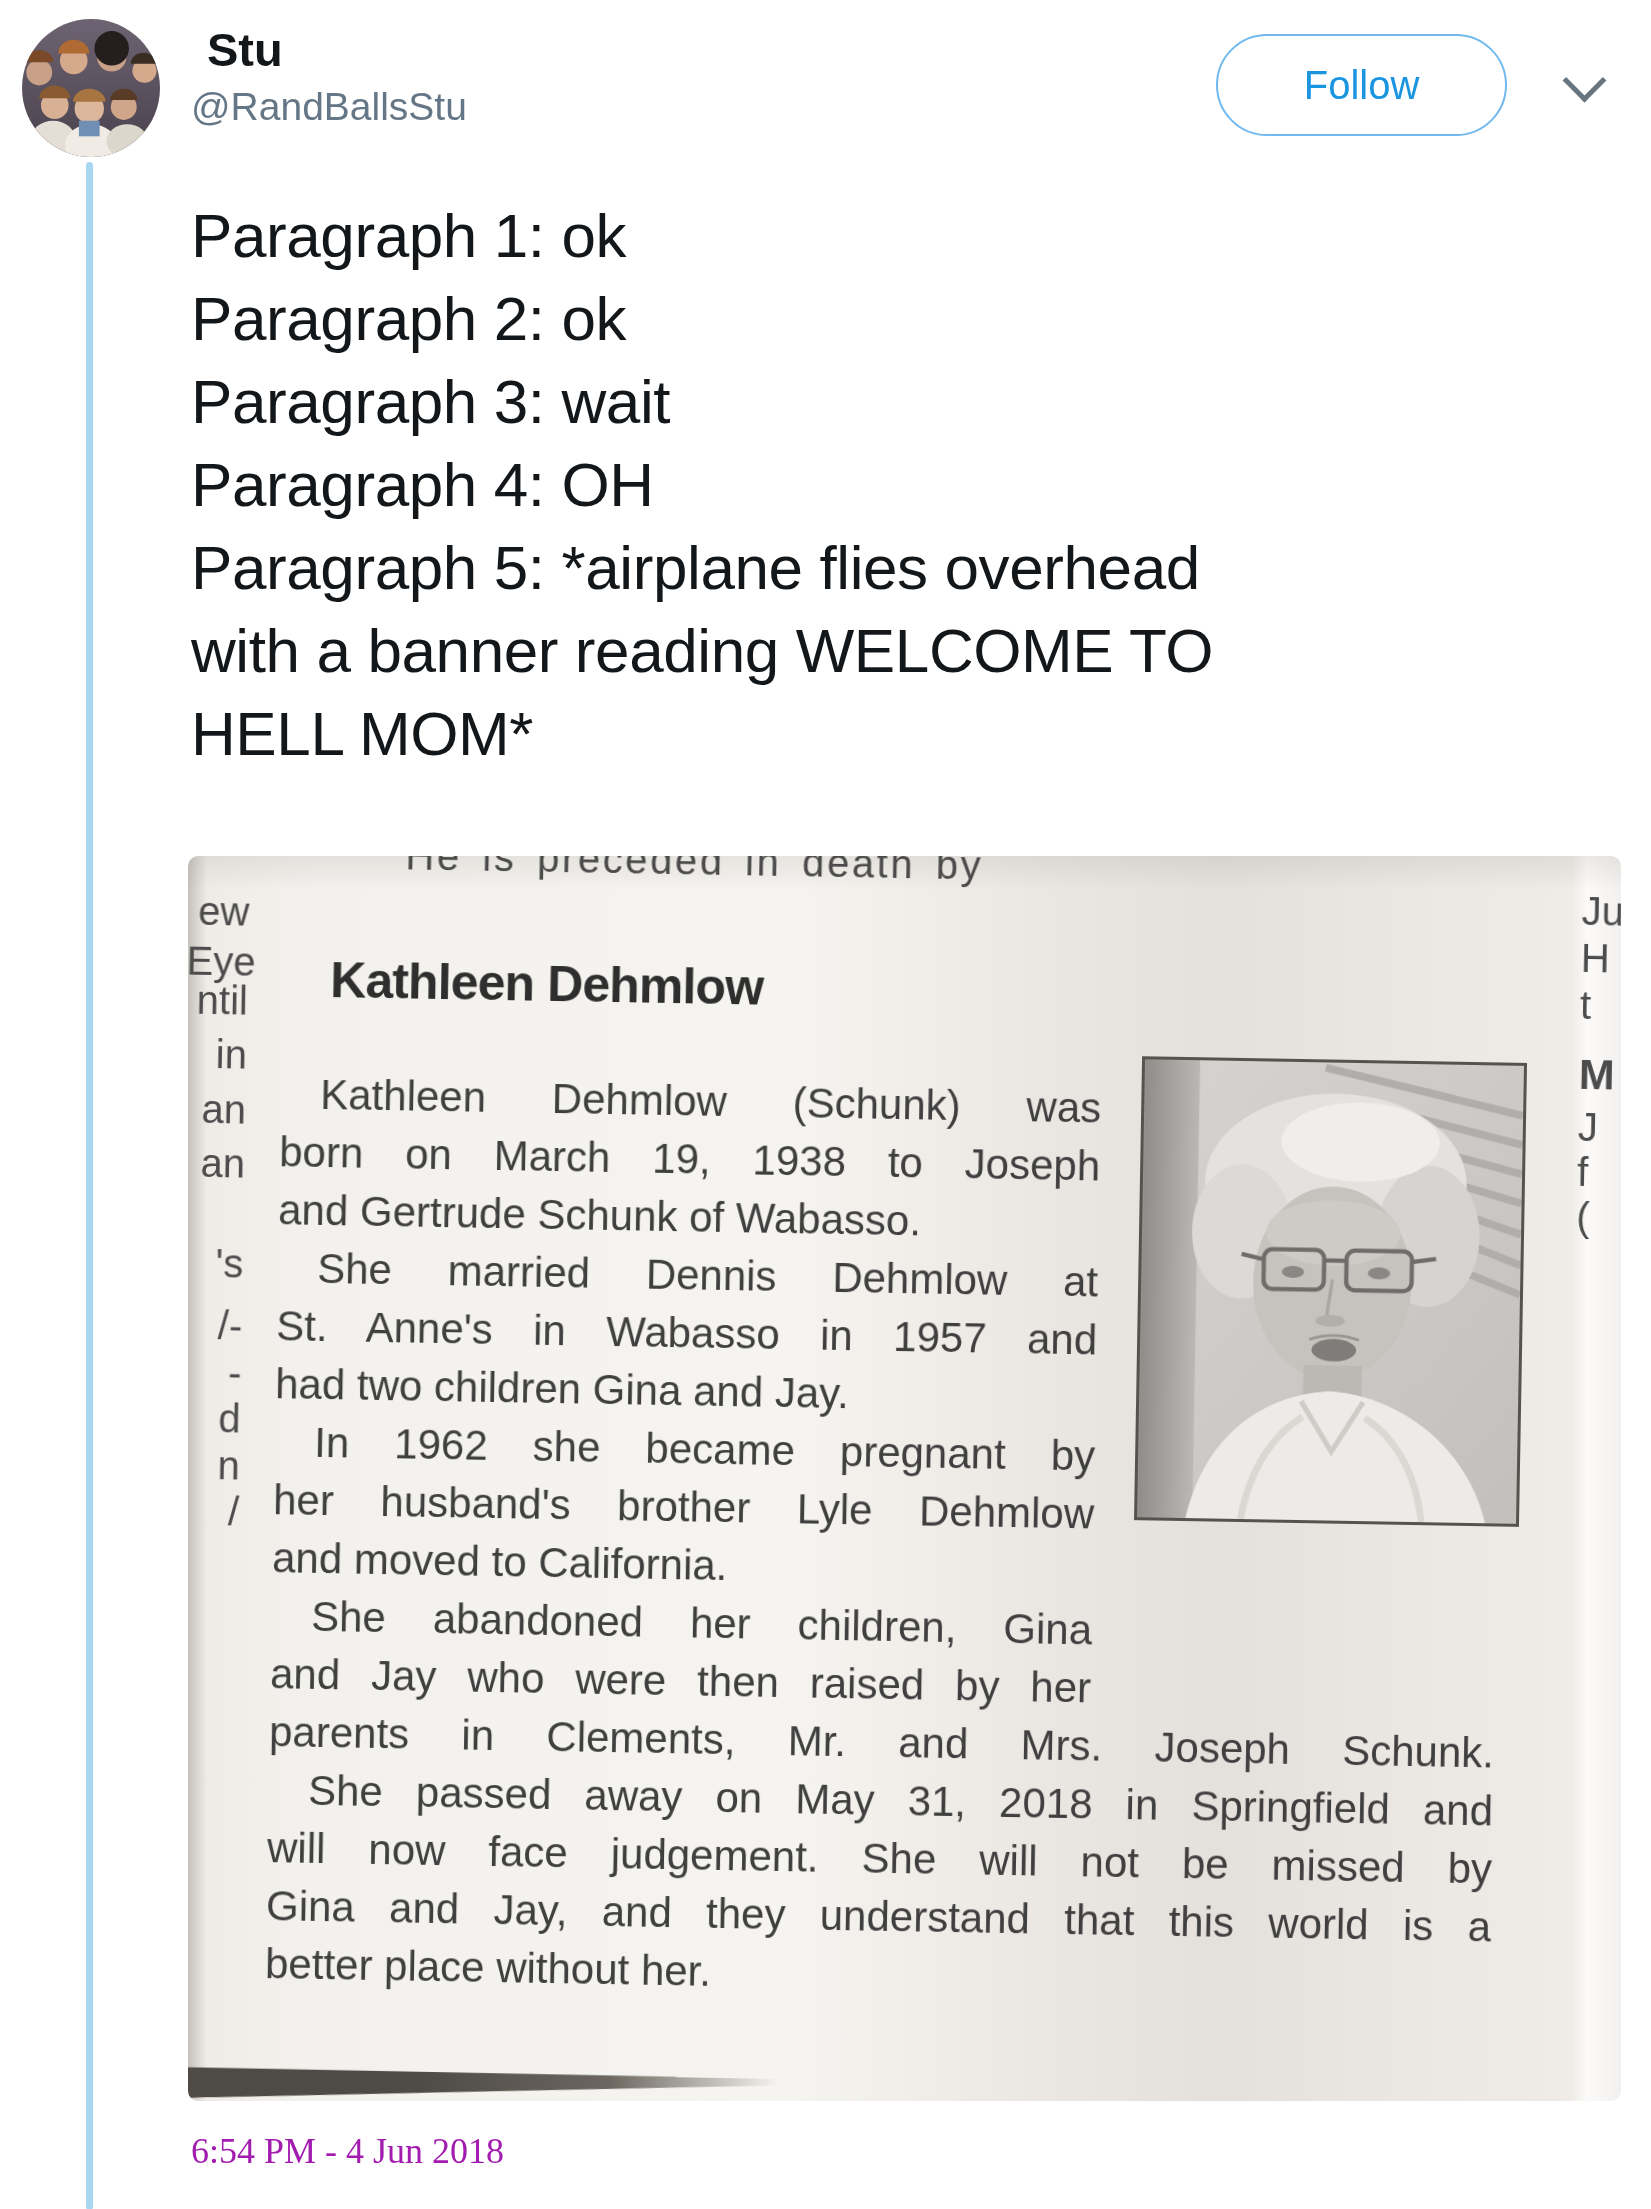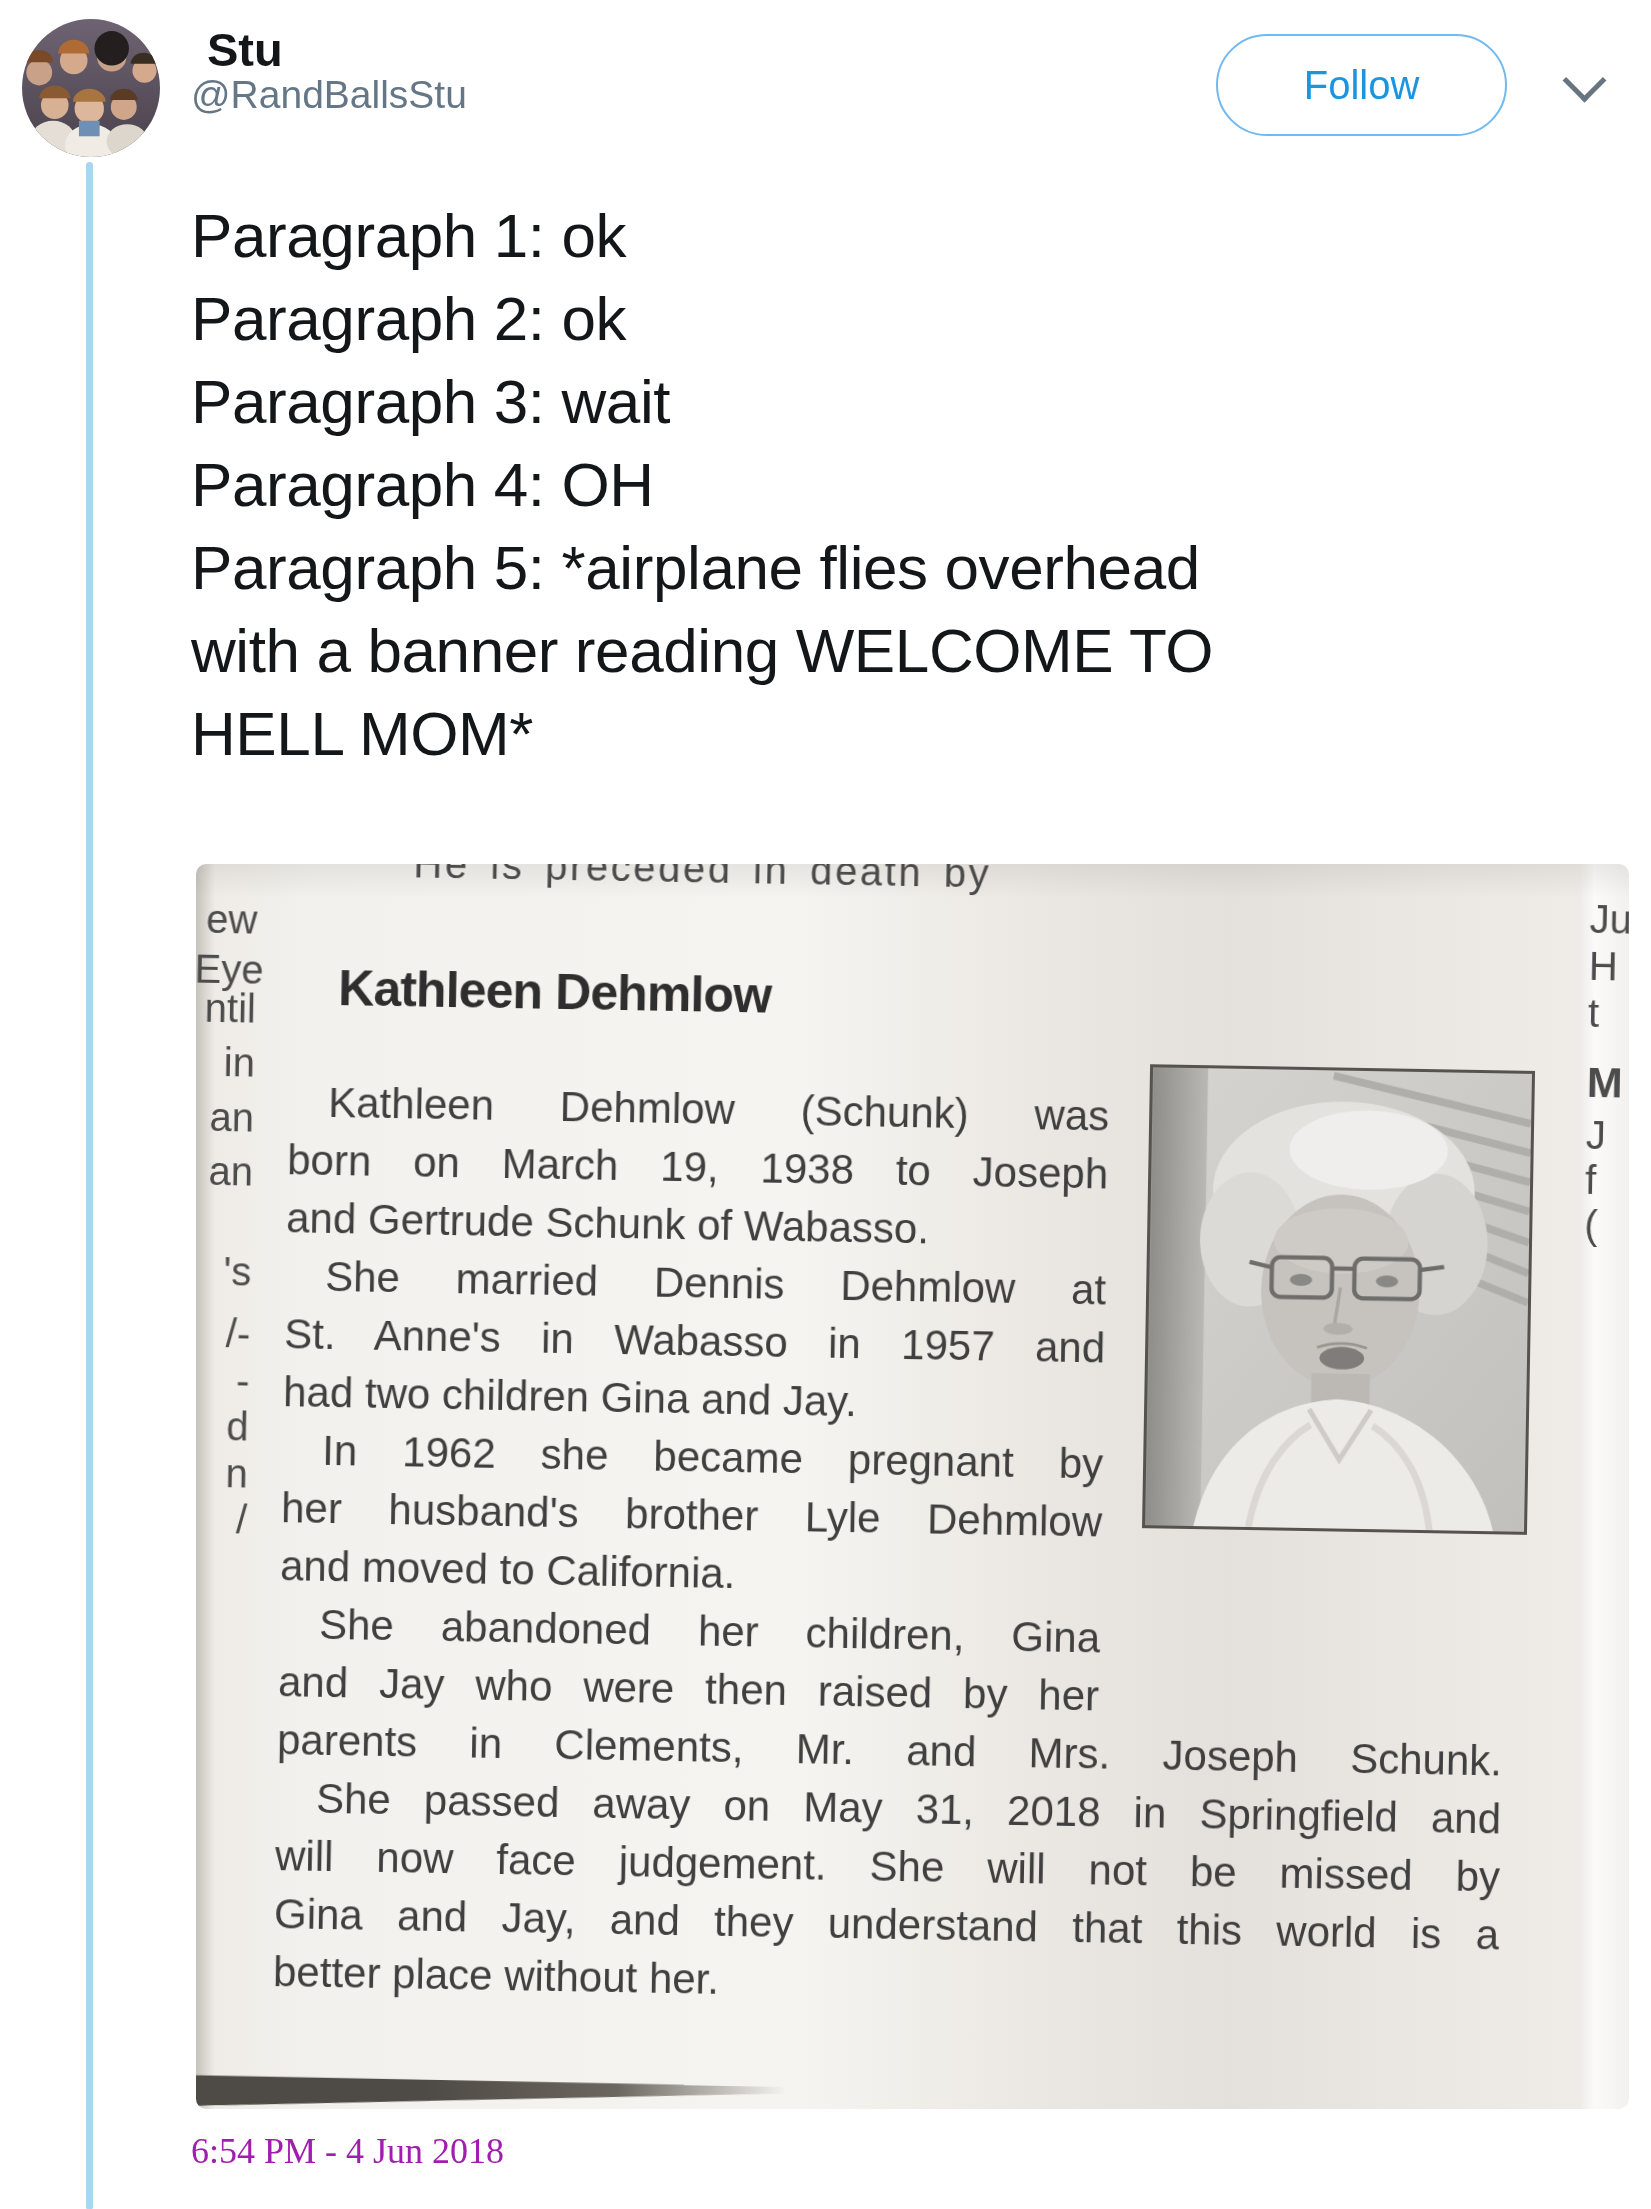--- a/index.html
+++ b/index.html
@@ -11,39 +11,39 @@
                background:#a9d7f1;border-radius:3.4px;}
 
   
   .avatar{position:absolute;left:21.5px;top:19px;width:138px;height:138px;
           border-radius:50%;overflow:hidden;}
   .avatar svg{display:block;}
 
   
   .author{position:absolute;left:191px;top:26px;line-height:1;}
   .author-name{font-size:47px;font-weight:700;color:#14171a;margin-left:16px;}
-  .author-handle{font-size:39px;color:#657786;margin-top:2px;}
+  .author-handle{font-size:39px;color:#657786;margin-top:14px;}
 
   
   .follow-btn{position:absolute;left:1216px;top:34px;width:291px;height:102px;
               background:#fff;border:2.6px solid #71b9ef;border-radius:52px;
               color:#1b95e0;font-weight:400;font-size:40px;
               font-family:"Liberation Sans",sans-serif;cursor:pointer;}
   .chevron{position:absolute;left:1569px;top:65px;width:26px;height:26px;
            border-right:5.2px solid #66757f;border-bottom:5.2px solid #66757f;
            transform:rotate(45deg);cursor:pointer;}
 
   
   .tweet-text{position:absolute;left:191px;top:194px;width:1463px;
               font-size:62px;line-height:83px;letter-spacing:-0.4px;
               color:#14171a;white-space:pre-line;}
 
   
   .obit{position:absolute;left:188px;top:856px;width:1433px;height:1245px;
-        margin:8px;border-radius:10.3px;overflow:hidden;cursor:pointer;
+        margin:0;border-radius:10.3px;overflow:hidden;cursor:pointer;
         background:
           linear-gradient(90deg, rgba(105,100,92,.30) 0, rgba(105,100,92,0) 19px),
           linear-gradient(180deg, rgba(90,86,80,.10) 0, rgba(90,86,80,0) 34px),
           linear-gradient(90deg,#eeebe6 0%,#f3f1ed 8%,#f6f4f0 42%,#eae7e2 60%,
                           #e4e0db 72%,#ebe8e3 86%,#efece8 96.6%,#fbfaf9 97.6%,#f2f1ef 100%);}
   .obit-inner{position:absolute;inset:0;transform:rotate(1deg);
               transform-origin:26px 26px;filter:blur(0.6px);color:#424242;}
 
   .top-cut{position:absolute;left:217px;top:-26px;font-size:40px;color:#4a4a4a;
            letter-spacing:2.6px;word-spacing:6.9px;}

